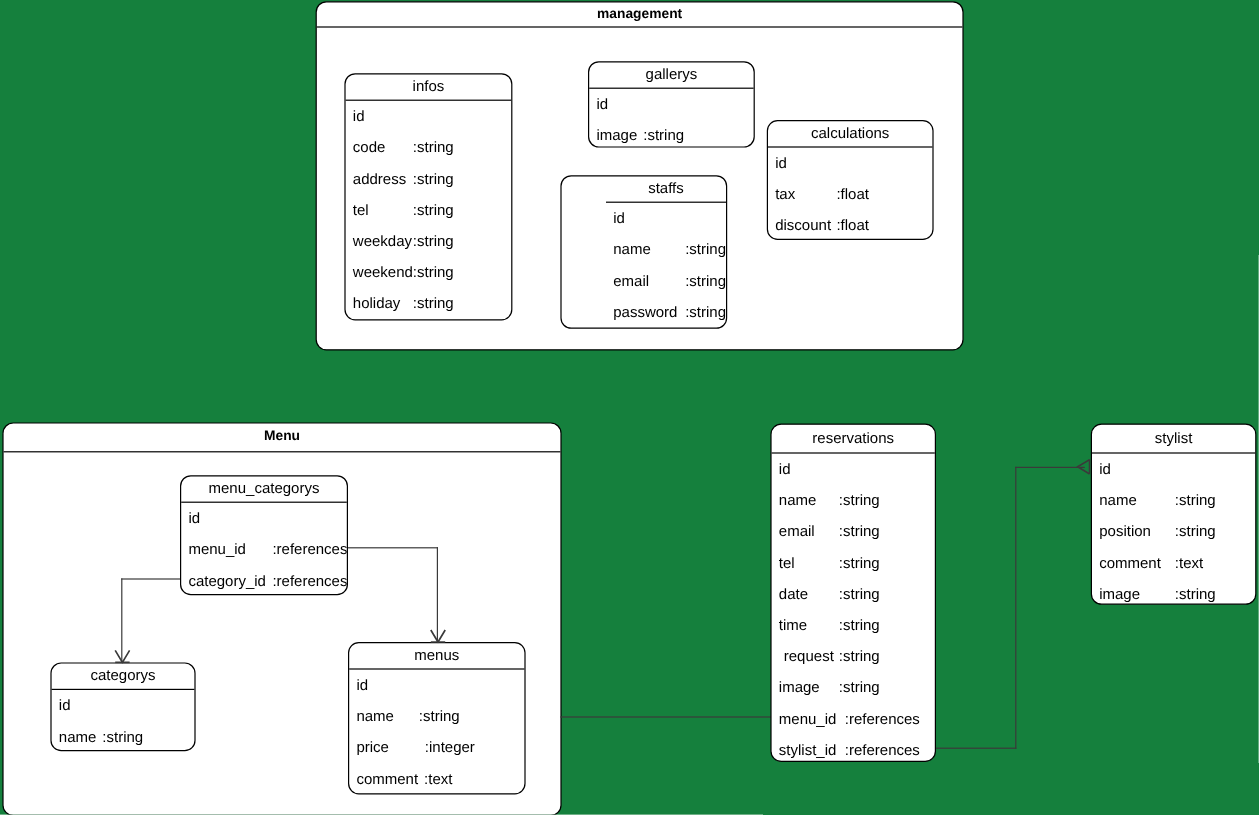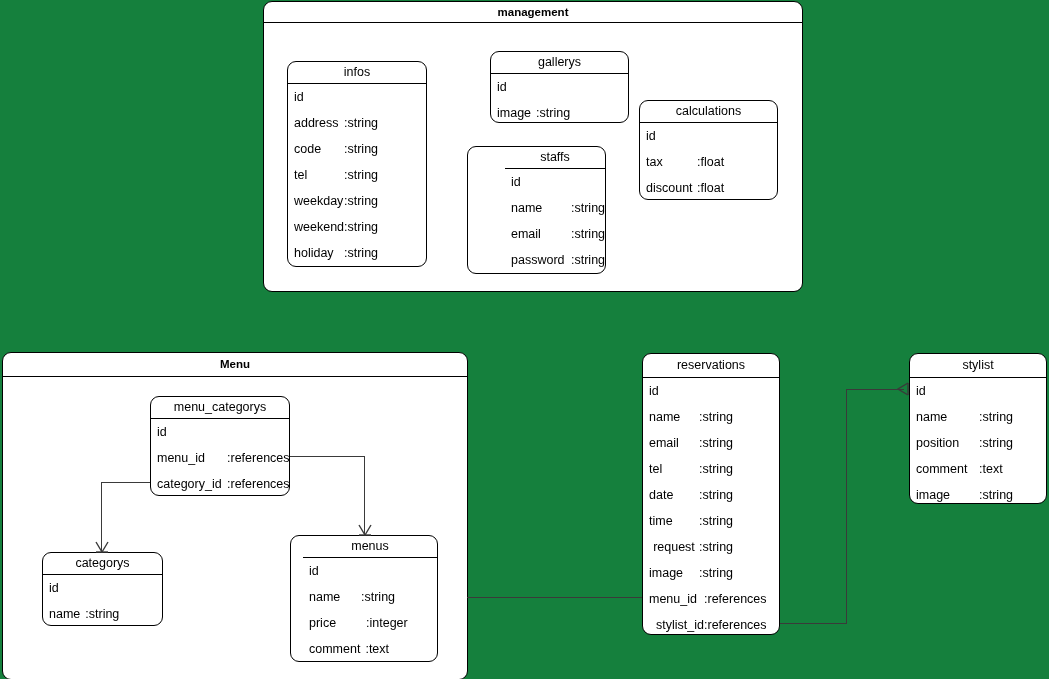--- a/index.html
+++ b/index.html
@@ -129,24 +129,24 @@
   </div>
 
   <div class="entity" style="left:287px; top:61px; width:140px; height:206px;">
     <div class="entity-title">infos</div>
     <div class="entity-hr"></div>
     <div class="entity-body">
       <div class="field">
         <span class="fname">id</span><span class="ftype" style="margin-left:34px;"></span>
       </div>
       <div class="field">
+        <span class="fname" style="width:50px;">code</span><span class="ftype">:string</span>
+      </div>
+      <div class="field">
         <span class="fname" style="width:50px;">address</span><span class="ftype">:string</span>
-      </div>
-      <div class="field">
-        <span class="fname" style="width:50px;">code</span><span class="ftype">:string</span>
       </div>
       <div class="field">
         <span class="fname" style="width:50px;">tel</span><span class="ftype">:string</span>
       </div>
       <div class="field">
         <span class="fname" style="width:50px;">weekday</span><span class="ftype">:string</span>
       </div>
       <div class="field">
         <span class="fname" style="width:50px;">weekend</span><span class="ftype">:string</span>
       </div>
@@ -245,21 +245,21 @@
     <div class="entity-body">
       <div class="field">
         <span class="fname">id</span>
       </div>
       <div class="field">
         <span class="fname">name</span><span class="ftype" style="margin-left:5px;">:string</span>
       </div>
     </div>
   </div>
 
-  <div class="entity" style="left:290px; top:535px; width:148px; height:127px;padding-left:12px;">
+  <div class="entity" style="left:290px; top:535px; width:148px; height:127px;">
     <div class="entity-title">menus</div>
     <div class="entity-hr"></div>
     <div class="entity-body">
       <div class="field">
         <span class="fname">id</span>
       </div>
       <div class="field">
         <span class="fname" style="width:52px;">name</span><span class="ftype">:string</span>
       </div>
       <div class="field">
@@ -306,21 +306,21 @@
       <div class="field">
         <span class="fname" style="width:50px;text-align:center;">request</span><span class="ftype">:string</span>
       </div>
       <div class="field">
         <span class="fname" style="width:50px;">image</span><span class="ftype">:string</span>
       </div>
       <div class="field">
         <span class="fname" style="width:55px;">menu_id</span><span class="ftype">:references</span>
       </div>
       <div class="field">
-        <span class="fname" style="width:55px;text-align:right;">stylist_id</span><span class="ftype">:references</span>
+        <span class="fname" style="width:55px;">stylist_id</span><span class="ftype">:references</span>
       </div>
     </div>
   </div>
 
   <div class="entity" style="left:909px; top:353px; width:138px; height:151px;">
     <div class="entity-title" style="line-height:23px;height:23px;">stylist</div>
     <div class="entity-hr"></div>
     <div class="entity-body">
       <div class="field">
         <span class="fname">id</span>

